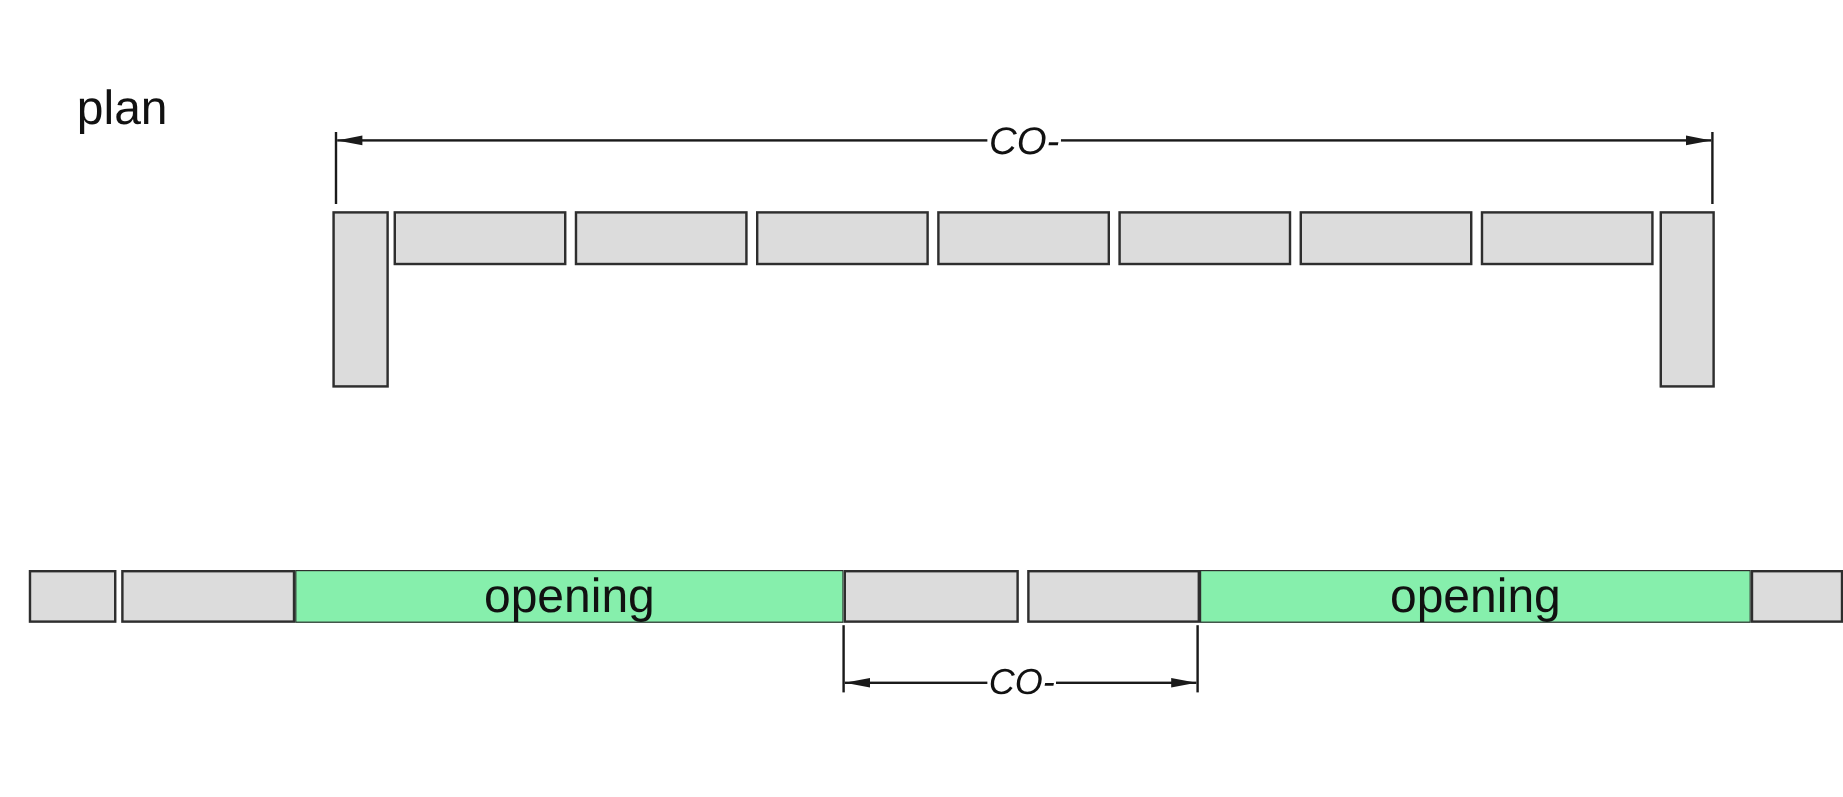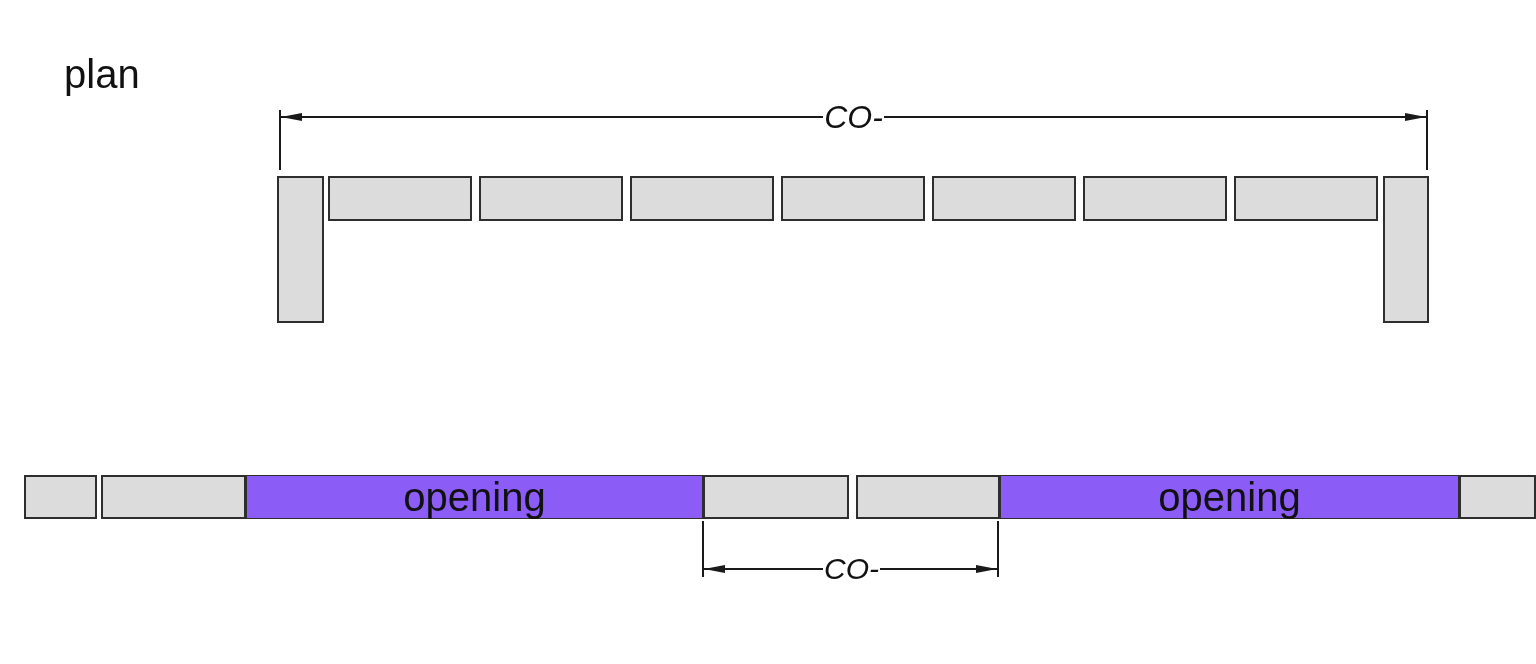--- a/index.html
+++ b/index.html
@@ -8,31 +8,31 @@
     --line:#1a1a1a;
     --bg:#ffffff;
     --text:#111111;
   }
   html,body{margin:0;padding:0;background:var(--bg);}
   .canvas{
     position:relative;width:1536px;height:664px;background:var(--bg);
     overflow:hidden;font-family:"Liberation Sans", sans-serif;color:var(--text);
   }
   .plan-label{
-    position:absolute;left:64px;top:52px;font-size:40px;line-height:1.1;color:var(--text);
+    position:absolute;left:64px;top:68px;font-size:40px;line-height:1.1;color:var(--text);
   }
   
   .vline{position:absolute;width:2px;background:var(--line);}
   .hline{position:absolute;height:2px;background:var(--line);}
   .block{
     position:absolute;background:var(--fill);
     border:2px solid var(--stroke);box-sizing:border-box;
   }
   .opening-box{
-    position:absolute;background:#8b5cf6;border:1.5px solid var(--stroke);
+    position:absolute;background:#86efac;border:1.5px solid var(--stroke);
     box-sizing:border-box;display:flex;align-items:center;justify-content:center;
     font-size:40px;color:var(--text);
   }
   .arr{position:absolute;width:0;height:0;}
   .arr-l{border-top:4px solid transparent;border-bottom:4px solid transparent;border-right:21px solid var(--line);}
   .arr-r{border-top:4px solid transparent;border-bottom:4px solid transparent;border-left:21px solid var(--line);}
   .dim-label{
     position:absolute;text-align:center;font-size:32px;color:var(--text);
     background:var(--bg);line-height:1;font-style:italic;
   }

